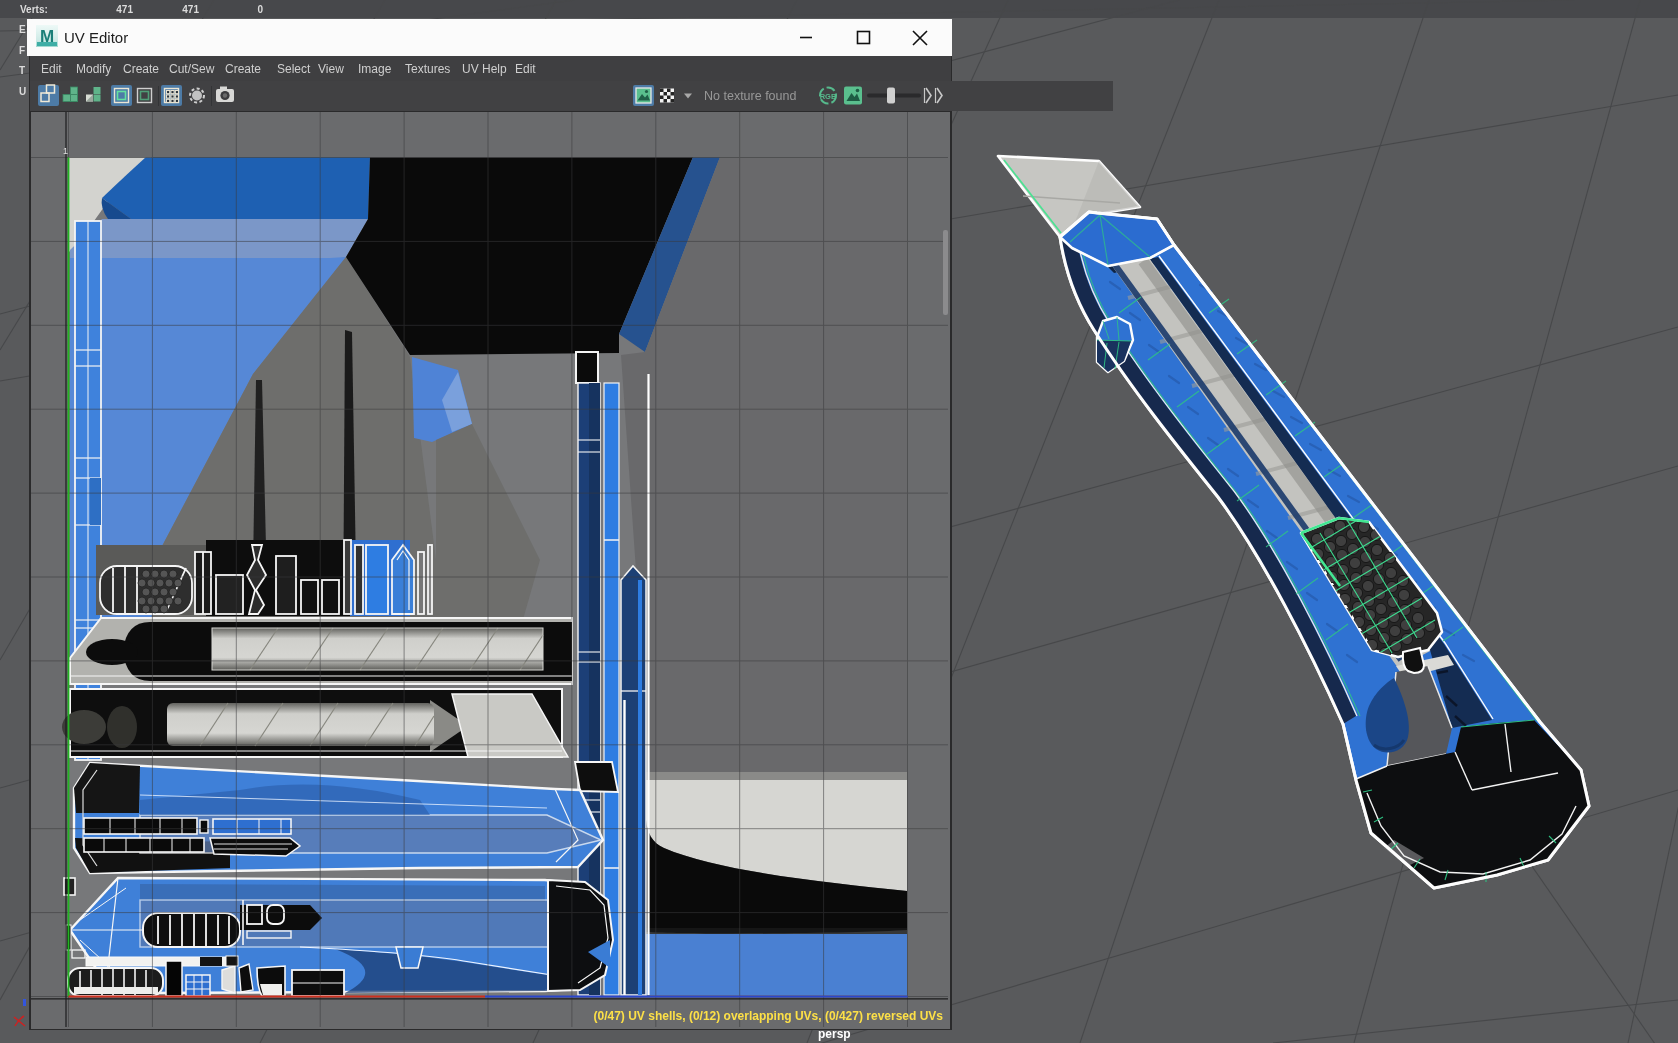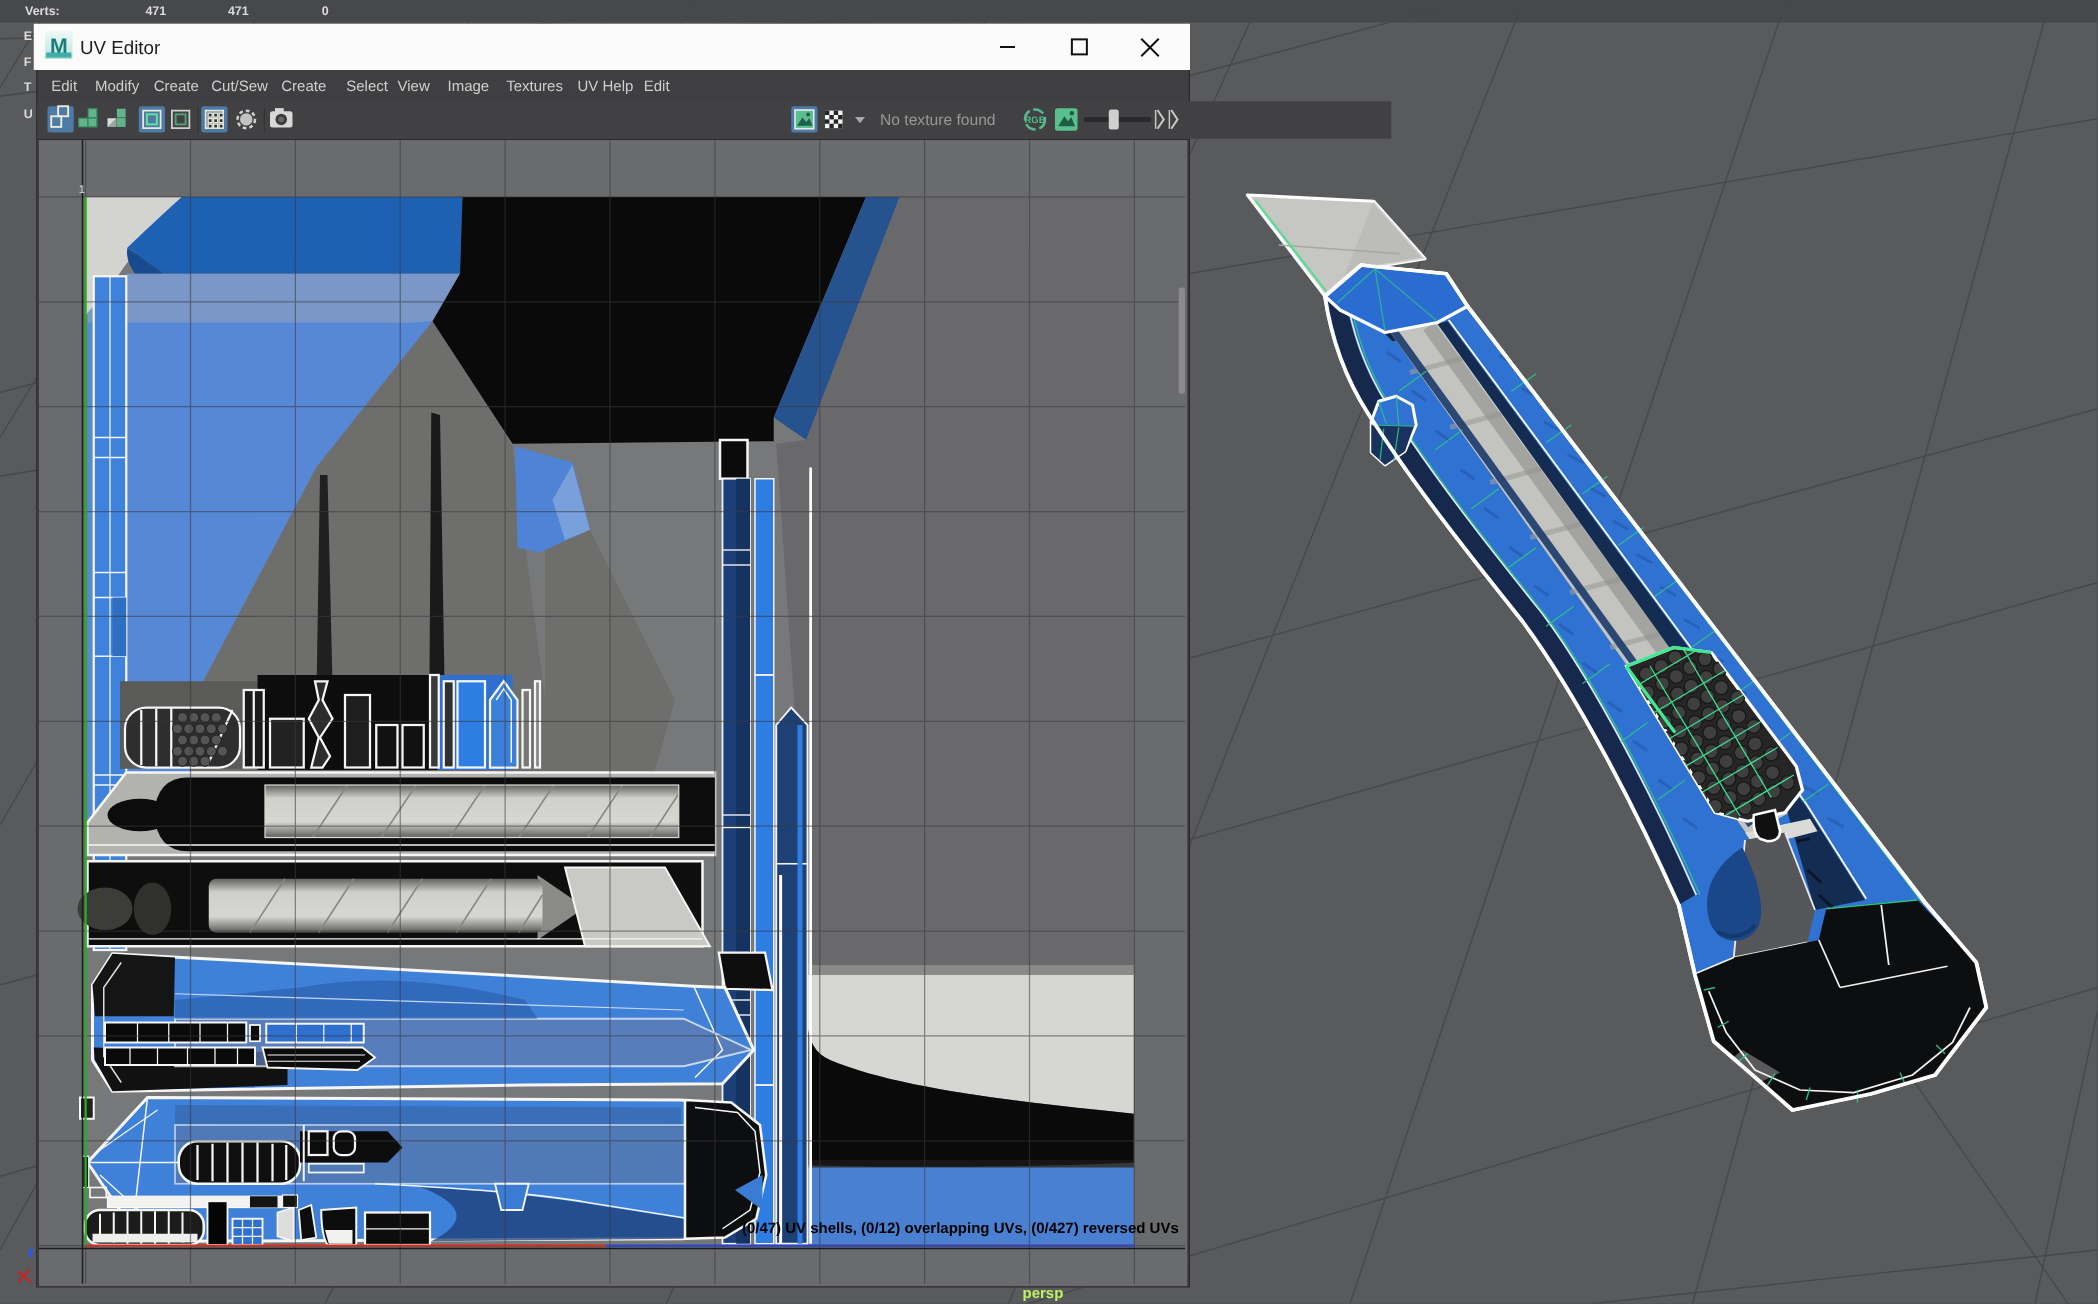--- a/index.html
+++ b/index.html
@@ -7,22 +7,22 @@
        background:#595a5c;font-family:"Liberation Sans",sans-serif;}
   #vp{position:absolute;left:0;top:0;}
   .hudtxt{position:absolute;color:#dcdcdc;font-size:10px;font-weight:bold;}
   #win{position:absolute;left:27px;top:19px;width:925px;height:1013px;}
   #titlebar{position:absolute;left:0;top:0;width:925px;height:37px;background:#fbfbfb;}
   #client{position:absolute;left:2px;top:37px;width:921px;height:974px;background:#3f3f41;border-left:1px solid #2a2a2b;border-right:1px solid #2a2a2b;}
   #menubar{position:absolute;left:0;top:0;height:25px;width:1077px;}
   #menubar span{position:absolute;top:6px;font-size:12px;color:#cfcfcf;}
   #toolbar{position:absolute;left:0;top:25px;height:30px;width:1083px;background:#414143;}
   #uvcanvas{position:absolute;left:0;top:55px;width:919px;height:917px;background:#6a6b6d;border:1px solid #2a2a2b;}
-  #status{position:absolute;right:7px;top:863px;color:#000000;font-size:12px;font-weight:bold;}
-  #persp{position:absolute;left:818px;top:1027px;color:#bef264;font-size:12px;font-weight:bold;}
+  #status{position:absolute;right:7px;top:897px;color:#fde047;font-size:12px;font-weight:bold;}
+  #persp{position:absolute;left:818px;top:1027px;color:#ffffff;font-size:12px;font-weight:bold;}
 </style>
 </head>
 <body>
 <svg id="vp" width="1678" height="1043" viewBox="0 0 1678 1043">
   <rect x="0" y="0" width="1678" height="1043" fill="#595a5c"></rect>
   <rect x="0" y="0" width="1678" height="18" fill="#47484b"></rect>
   <g stroke="#47484a" stroke-width="1.1" fill="none">
     <path d="M0,77 L575,0"></path>
     <path d="M0,314 L1179,0"></path>
     <path d="M0,381 L1678,95"></path>

